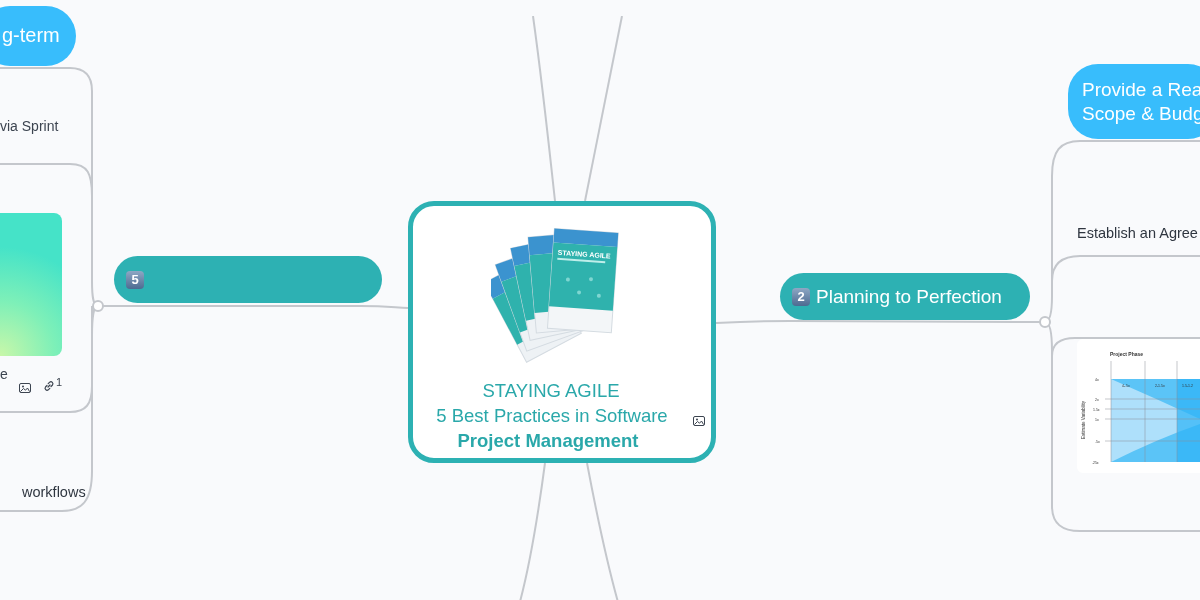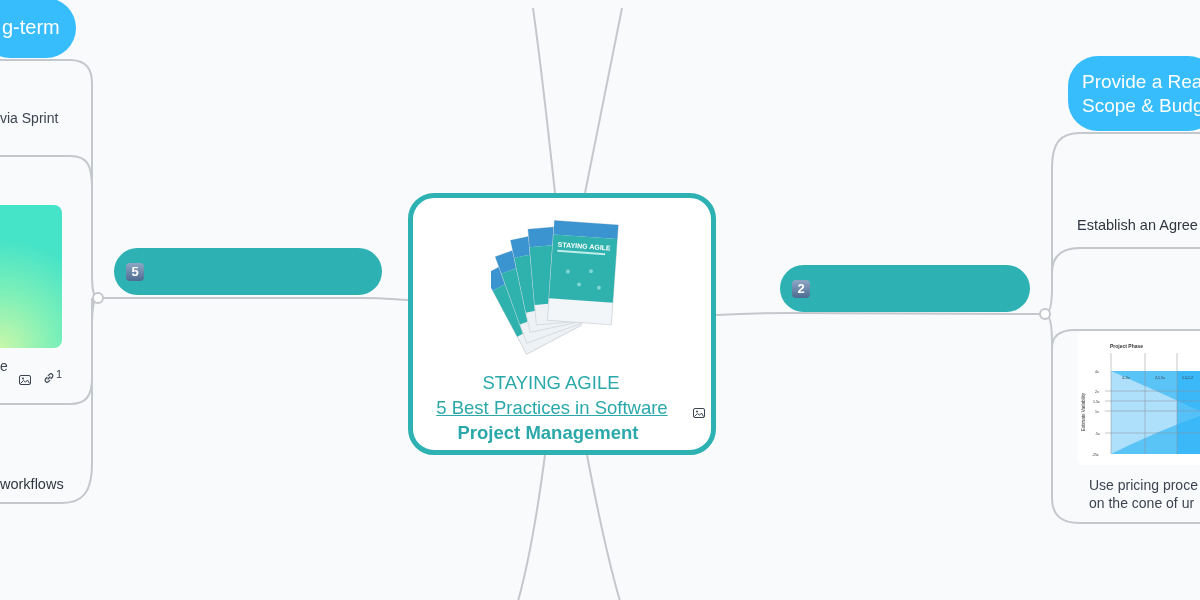--- a/index.html
+++ b/index.html
@@ -1,21 +1,21 @@
 <!DOCTYPE html>
 <html><head>
 <meta charset="utf-8">
 <style>
   html, body { margin:0; padding:0; }
   body {
     width:1200px; height:600px; overflow:hidden; position:relative;
     background:#f9fafc;
     font-family: "Liberation Sans", "DejaVu Sans", sans-serif;
   }
-  .canvas { position:absolute; left:0; top:8px; width:1200px; height:488px; }
+  .canvas { position:absolute; left:0; top:16px; width:1200px; height:488px; }
   svg.lines { position:absolute; left:0; top:0; width:1200px; height:600px; }
   .abs { position:absolute; }
 
   
   .central {
     position:absolute; left:408px; top:185px; width:308px; height:262px;
     box-sizing:border-box; border:5px solid #2db1b3; border-radius:26px;
     background:#ffffff;
   }
   .central-title {
@@ -113,21 +113,21 @@
         <path d="M1.5,8.5 L4.5,5.5 L6.5,7.2 L8.5,5 L10.5,8.5" fill="none" stroke="#3c4450"></path>
       </svg>
   </span>
   <span class="abs" style="left:43px; top:362px;">
     <svg width="12" height="12" viewBox="0 0 12 12">
         <path d="M5,7 L7,5 M4,5.5 L2.5,7 a2,2 0 0 0 2.8,2.8 L6.8,8.3 M8,6.5 L9.5,5 a2,2 0 0 0 -2.8,-2.8 L5.2,3.7" fill="none" stroke="#3c4450" stroke-width="1.2" stroke-linecap="round"></path>
       </svg>
   </span>
   <span class="abs" style="left:56px; top:360px; font-size:11px; color:#3c4450;">1</span>
 
-  <div class="plain-text dark" style="left:0; top:468px;">
+  <div class="plain-text dark" style="left:0; top:468px;padding-left:22px;">
     <span>workflows</span>
   </div>
 
   <div class="topic" style="left:114px; top:240px; width:268px;">
     <span class="num-badge">5</span>
   </div>
 
   <div class="central">
     <svg class="booklets" viewBox="0 0 150 150">
       <g>
@@ -159,34 +159,35 @@
           <rect x="60" y="39" width="48" height="2" fill="#bfeeea"></rect>
           <circle cx="72" cy="60" r="2" fill="#7fd6d1"></circle>
             <circle cx="95" cy="58" r="2" fill="#7fd6d1"></circle>
             <circle cx="84" cy="72" r="2" fill="#7fd6d1"></circle>
             <circle cx="104" cy="74" r="2" fill="#7fd6d1"></circle>
         </g>
       </g>
     </svg>
     <div class="central-title">
       <div style="padding-right:22px;">STAYING AGILE</div>
-      <div style="padding-right:20px;text-decoration:underline;">5 Best Practices in Software</div>
+      <div style="padding-right:20px;">5 Best Practices in Software</div>
       <div style="padding-right:28px;font-weight:bold;">Project Management</div>
     </div>
     <span class="central-img-icon">
       <svg width="12" height="10" viewBox="0 0 12 10">
           <rect x="0.5" y="0.5" width="11" height="9" rx="1.5" fill="none" stroke="#3c4450"></rect>
           <circle cx="4" cy="3.5" r="1" fill="#3c4450"></circle>
           <path d="M1.5,8.5 L4.5,5.5 L6.5,7.2 L8.5,5 L10.5,8.5" fill="none" stroke="#3c4450"></path>
         </svg>
     </span>
   </div>
 
   <div class="topic" style="left:780px; top:257px; width:250px;">
     <span class="num-badge">2</span>
+    <span>Planning to Perfection</span>
   </div>
 
   <div class="sub-blue" style="left:1068px; top:48px; width:150px; height:75px; padding:14px 0 0 14px;">
     <div style="white-space:nowrap;">Provide a Rea</div>
     <div style="white-space:nowrap;">Scope &amp; Budg</div>
   </div>
 
   <div class="plain-text dark" style="left:1077px; top:209px;text-align:center;">
     <span>Establish an Agree</span>
   </div>
@@ -215,18 +216,14 @@
         <text x="18" y="82">1x</text>
         <text x="18" y="104">.5x</text>
         <text x="15" y="125">.25x</text>
         <text x="45" y="48">4-.5x</text>
         <text x="78" y="48">2-1.5x</text>
         <text x="105" y="48">1.5-1.2</text>
       </g>
     </svg>
   </div>
 
-  <div class="plain-text" style="left:1089px; top:468px; line-height:18px;">
-    <div>Use pricing proce</div>
-    <div>on the cone of ur</div>
-  </div>
 
 </div>
 
 </body></html>

